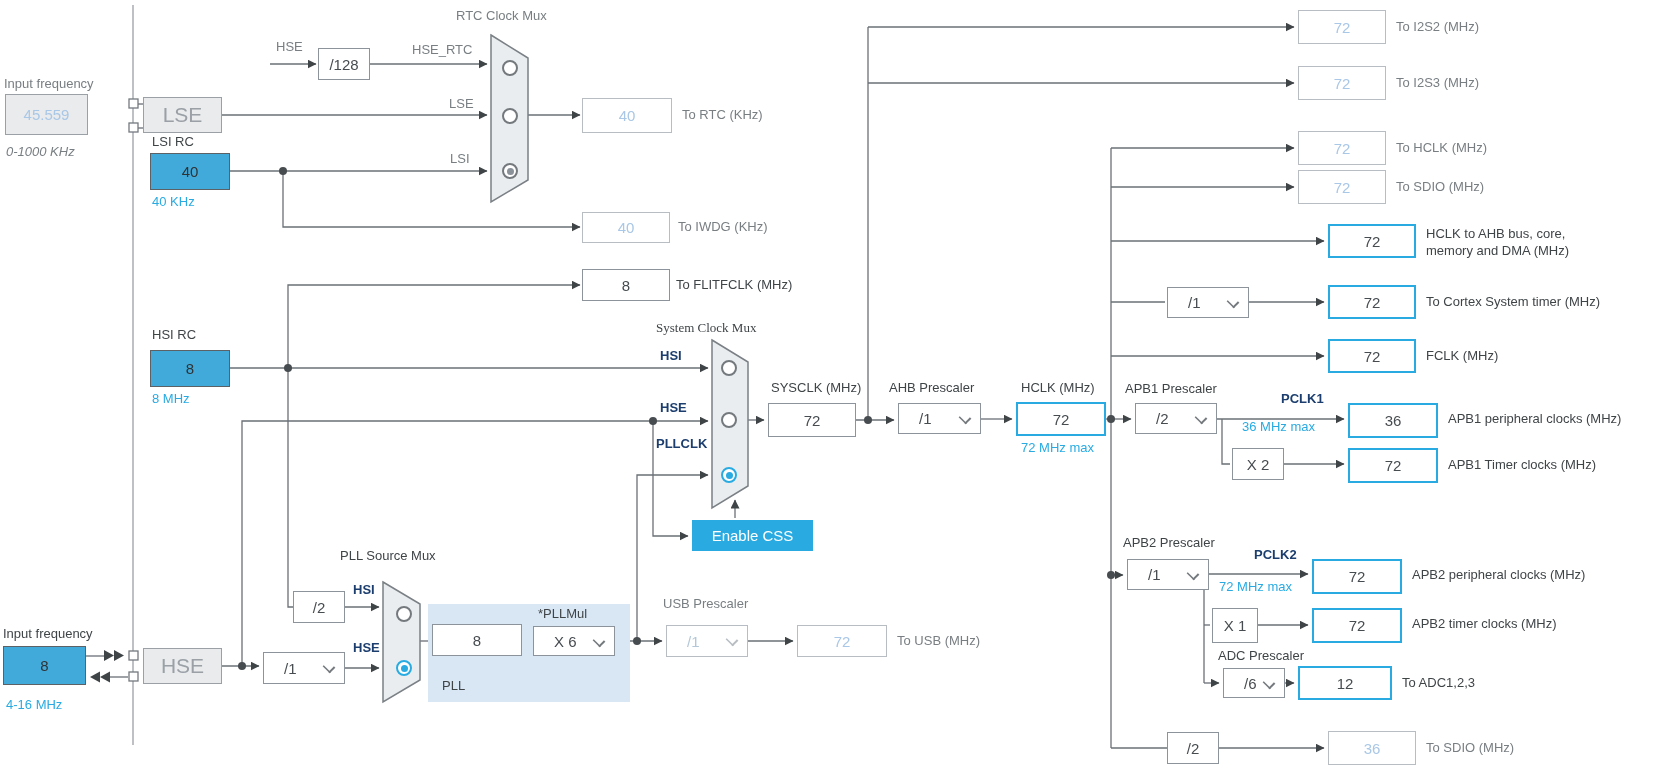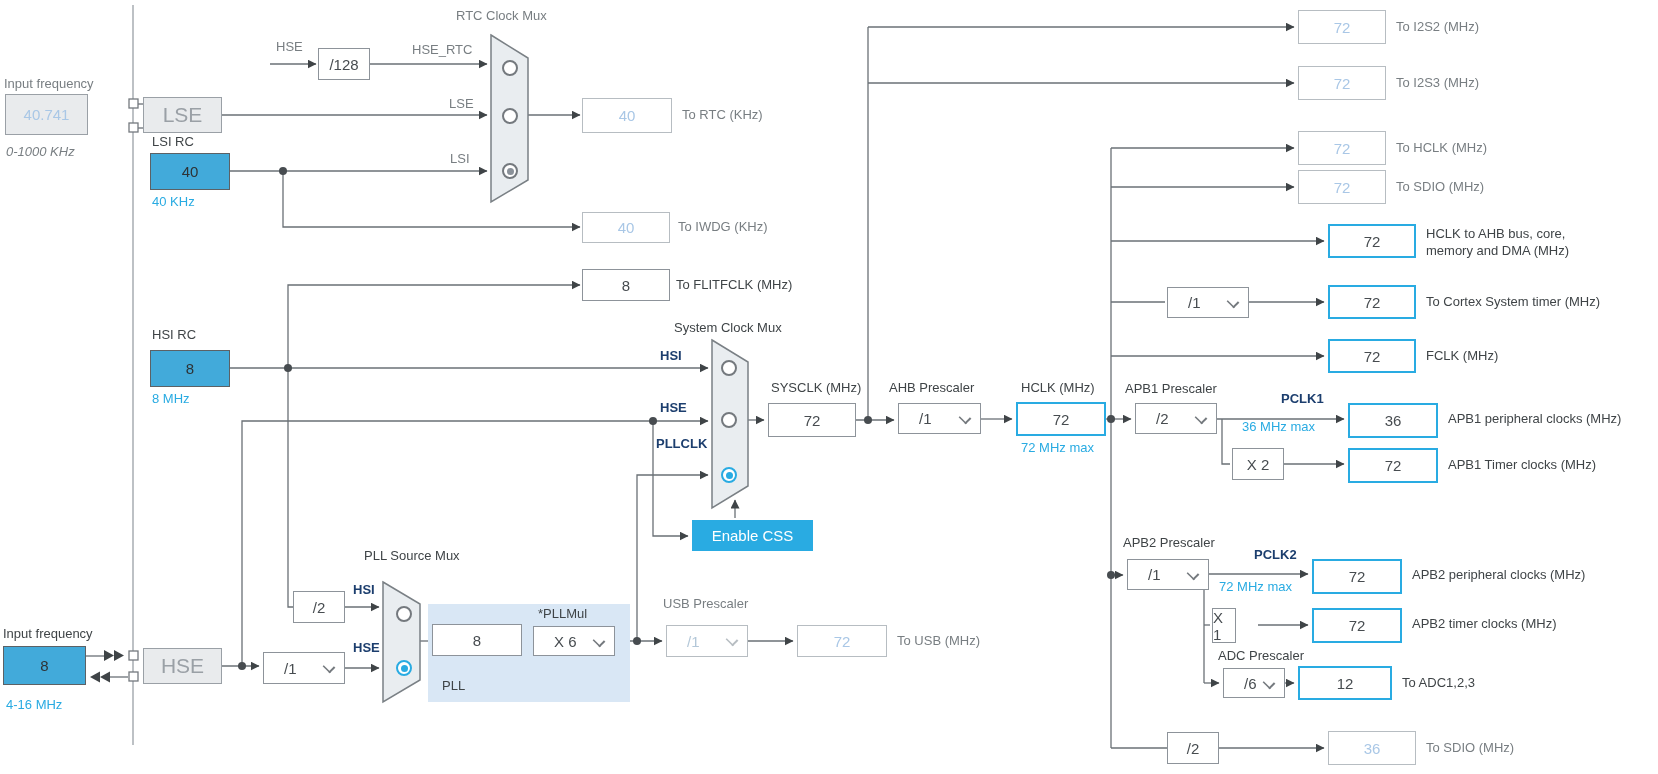--- a/index.html
+++ b/index.html
@@ -140,21 +140,21 @@
     </g>
 
     <g fill="#e9edf0" stroke="#7a8085" stroke-width="1.5">
       <polygon points="491,35 528,58 528,180 491,202"></polygon>
       <polygon points="712,340 748,362 748,486 712,508"></polygon>
       <polygon points="383,582 420,604 420,680 383,702"></polygon>
     </g>
   </svg>
 
   <div class="lbl" style="left:4px;top:76px;">Input frequency</div>
-  <div class="box oscdim" style="left:5px;top:94px;width:83px;height:41px;">40.741</div>
+  <div class="box oscdim" style="left:5px;top:94px;width:83px;height:41px;">45.559</div>
   <div class="lbl" style="left:6px;top:144px;font-style:italic;">0-1000 KHz</div>
   <div class="box osc" style="left:143px;top:97px;width:79px;height:36px;">LSE</div>
   <div class="lbl dark" style="left:152px;top:134px;">LSI RC</div>
   <div class="box fill" style="left:150px;top:153px;width:80px;height:37px;">40</div>
   <div class="lbl blue" style="left:152px;top:194px;">40 KHz</div>
 
   <div class="lbl" style="left:456px;top:8px;">RTC Clock Mux</div>
   <div class="lbl" style="left:276px;top:39px;">HSE</div>
   <div class="box" style="left:318px;top:48px;width:52px;height:32px;">/128</div>
   <div class="lbl" style="left:412px;top:42px;">HSE_RTC</div>
@@ -167,21 +167,21 @@
   <div class="lbl" style="left:682px;top:107px;">To RTC (KHz)</div>
   <div class="box dim" style="left:582px;top:212px;width:88px;height:31px;">40</div>
   <div class="lbl" style="left:678px;top:219px;">To IWDG (KHz)</div>
   <div class="box" style="left:582px;top:269px;width:88px;height:32px;">8</div>
   <div class="lbl dark" style="left:676px;top:277px;">To FLITFCLK (MHz)</div>
 
   <div class="lbl dark" style="left:152px;top:327px;">HSI RC</div>
   <div class="box fill" style="left:150px;top:350px;width:80px;height:37px;">8</div>
   <div class="lbl blue" style="left:152px;top:391px;">8 MHz</div>
 
-  <div class="lbl dark" style="left:674px;top:320px;">System Clock Mux</div>
+  <div class="lbl dark" style="left:656px;top:320px;font-family:Liberation Serif, serif;">System Clock Mux</div>
   <div class="lbl navy" style="left:660px;top:348px;">HSI</div>
   <div class="lbl navy" style="left:660px;top:400px;">HSE</div>
   <div class="lbl navy" style="left:656px;top:436px;">PLLCLK</div>
   <div class="radio" style="left:721px;top:360px;"></div>
   <div class="radio" style="left:721px;top:412px;"></div>
   <div class="radio sel" style="left:721px;top:467px;"></div>
   <button class="btn" style="left:692px;top:520px;width:121px;height:31px;">Enable CSS</button>
 
   <div class="lbl dark" style="left:771px;top:380px;">SYSCLK (MHz)</div>
   <div class="box" style="left:768px;top:403px;width:88px;height:34px;">72</div>
@@ -217,33 +217,33 @@
   <div class="box" style="left:1232px;top:448px;width:52px;height:32px;">X 2</div>
   <div class="box blue" style="left:1348px;top:448px;width:90px;height:35px;">72</div>
   <div class="lbl dark" style="left:1448px;top:457px;">APB1 Timer clocks (MHz)</div>
 
   <div class="lbl dark" style="left:1123px;top:535px;">APB2 Prescaler</div>
   <div class="box dd" style="left:1127px;top:559px;width:82px;height:31px;">/1</div>
   <div class="lbl navy" style="left:1254px;top:547px;">PCLK2</div>
   <div class="lbl blue" style="left:1219px;top:579px;">72 MHz max</div>
   <div class="box blue" style="left:1312px;top:559px;width:90px;height:35px;">72</div>
   <div class="lbl dark" style="left:1412px;top:567px;text-align:right;">APB2 peripheral clocks (MHz)</div>
-  <div class="box" style="left:1212px;top:608px;width:24px;height:35px;">X 1</div>
+  <div class="box" style="left:1212px;top:608px;width:46px;height:35px;">X 1</div>
   <div class="box blue" style="left:1312px;top:608px;width:90px;height:35px;">72</div>
   <div class="lbl dark" style="left:1412px;top:616px;">APB2 timer clocks (MHz)</div>
   <div class="lbl dark" style="left:1218px;top:648px;">ADC Prescaler</div>
   <div class="box dd" style="left:1223px;top:668px;width:62px;height:30px;">/6</div>
   <div class="box blue" style="left:1298px;top:666px;width:94px;height:34px;">12</div>
   <div class="lbl dark" style="left:1402px;top:675px;">To ADC1,2,3</div>
 
   <div class="box" style="left:1167px;top:732px;width:52px;height:32px;">/2</div>
   <div class="box dim" style="left:1328px;top:731px;width:88px;height:34px;">36</div>
   <div class="lbl" style="left:1426px;top:740px;">To SDIO (MHz)</div>
 
-  <div class="lbl dark" style="left:364px;top:548px;">PLL Source Mux</div>
+  <div class="lbl dark" style="left:340px;top:548px;">PLL Source Mux</div>
   <div class="box" style="left:293px;top:591px;width:52px;height:32px;">/2</div>
   <div class="lbl navy" style="left:353px;top:582px;">HSI</div>
   <div class="box dd" style="left:263px;top:652px;width:82px;height:32px;">/1</div>
   <div class="lbl navy" style="left:353px;top:640px;">HSE</div>
   <div class="radio" style="left:396px;top:606px;"></div>
   <div class="radio sel" style="left:396px;top:660px;"></div>
   <div class="pllbg" style="left:428px;top:604px;width:202px;height:98px;"></div>
   <div class="box" style="left:432px;top:624px;width:90px;height:32px;">8</div>
   <div class="lbl dark" style="left:538px;top:606px;">*PLLMul</div>
   <div class="box dd" style="left:533px;top:626px;width:82px;height:30px;">X 6</div>

